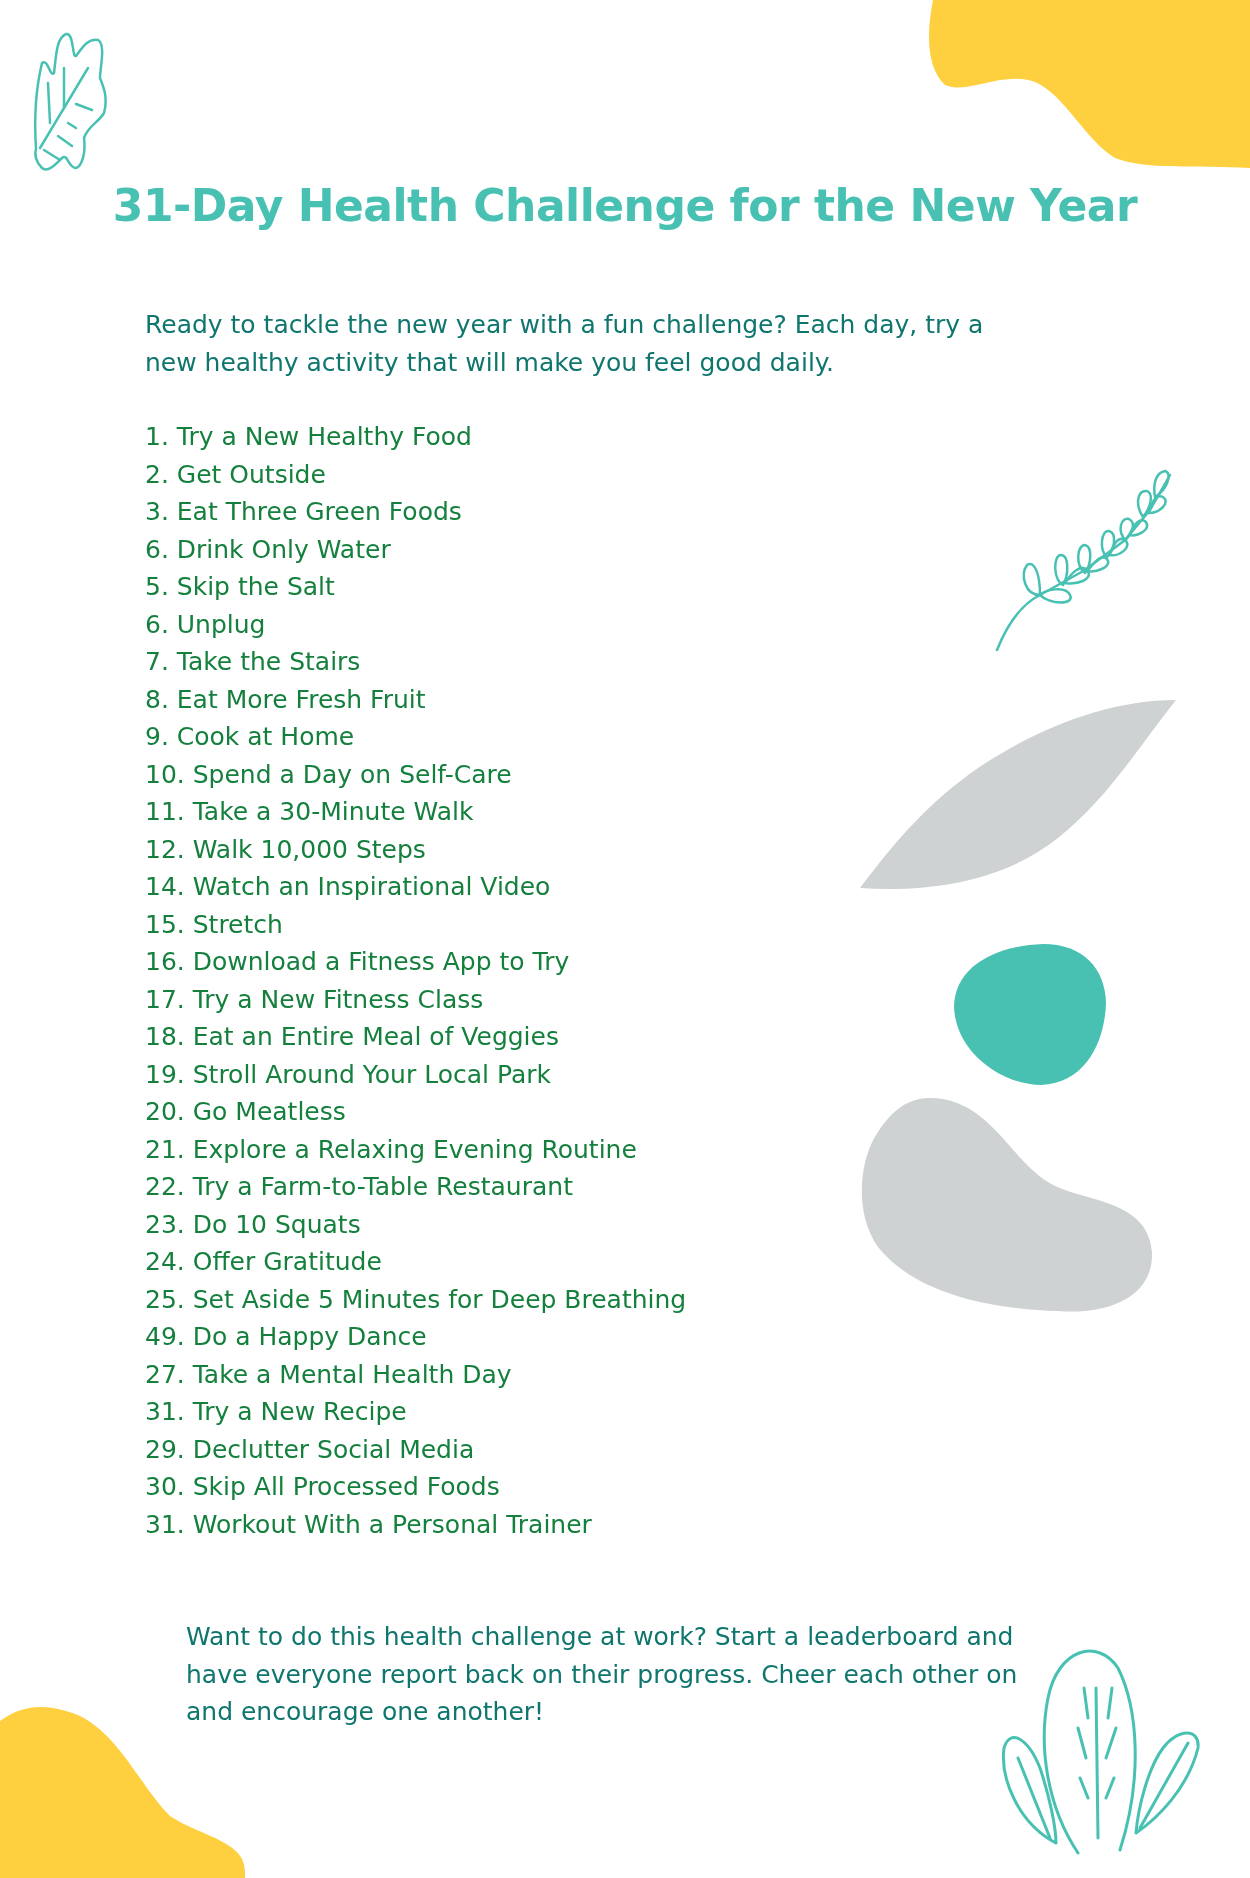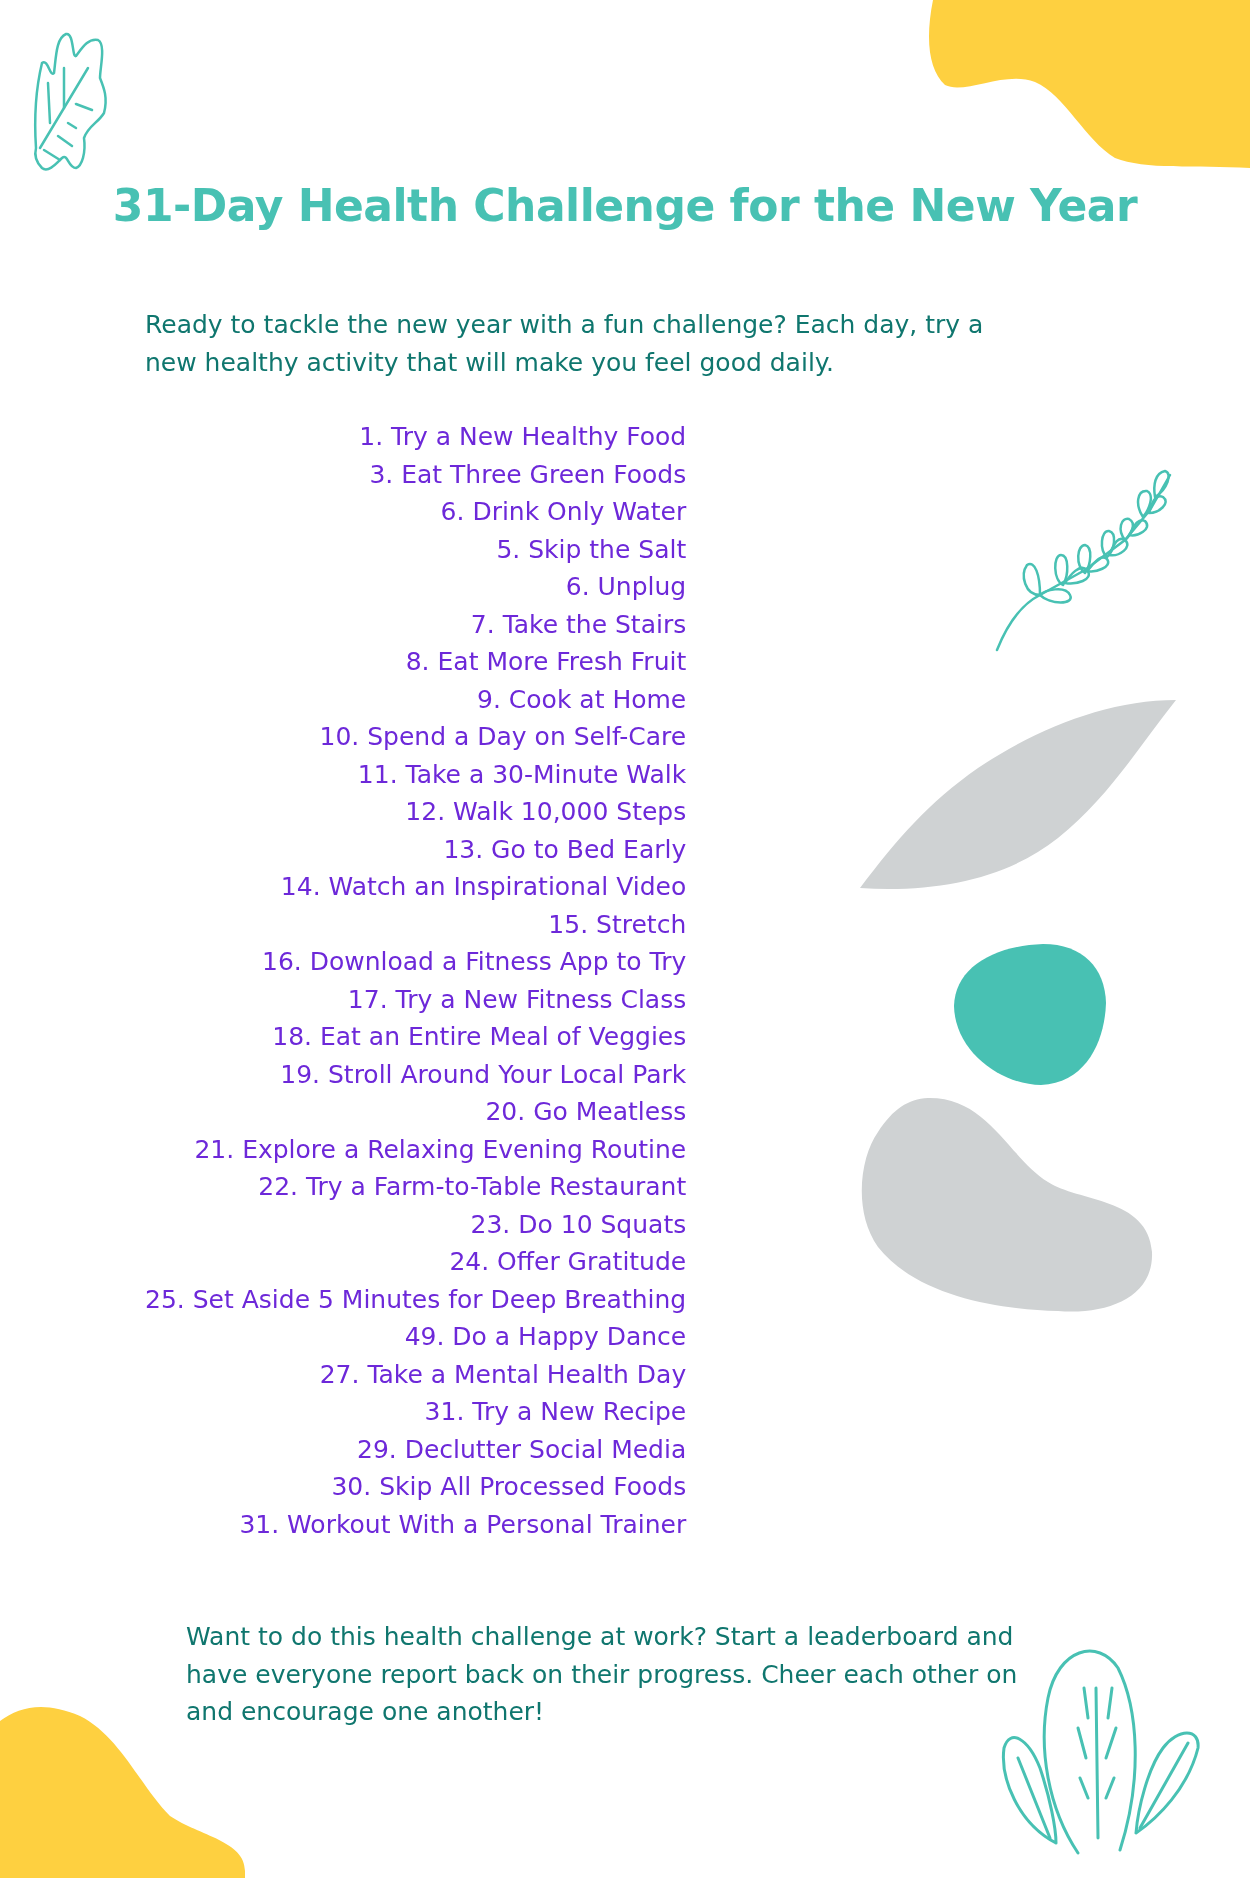--- a/index.html
+++ b/index.html
@@ -1,21 +1,21 @@
 <!DOCTYPE html>
 <html><head>
 <meta charset="utf-8">
 <style>
   html, body { margin:0; padding:0; }
   body { width:1250px; height:1878px; position:relative; overflow:hidden; background:#ffffff; font-family:"Liberation Sans", sans-serif; color:#3a3a3a; }
   .deco { position:absolute; }
   .title { position:absolute; left:0; width:1250px; top:180px; text-align:center; font-family:"DejaVu Sans", sans-serif; font-weight:bold; font-size:44px; color:#48c1b3; letter-spacing:-0.5px; margin:0; }
   .para { position:absolute; left:145px; width:880px; font-family:"DejaVu Sans", sans-serif; font-size:25px; line-height:37.5px; color:#0f766e; margin:0; }
   .intro { top:306px; }
-  .list { position:absolute; left:145px; top:418px; margin:0; padding:0; list-style:none; font-family:"DejaVu Sans", sans-serif; font-size:25px; line-height:37.5px; color:#6d28d9;text-align:right; }
+  .list { position:absolute; left:145px; top:418px; margin:0; padding:0; list-style:none; font-family:"DejaVu Sans", sans-serif; font-size:25px; line-height:37.5px; color:#15803d; }
   .list li { white-space:nowrap; }
   .outro { top:1618px; width:860px;margin-left:41px; }
 </style>
 </head>
 <body>
 
 <svg class="deco" style="left:925px; top:0;" width="325" height="170" viewBox="0 0 325 170">
   <path d="M8 0 C0 40 4 70 20 85 C40 95 80 70 110 82 C140 95 160 140 190 158 C220 170 270 165 325 168 L325 0 Z" fill="#fed040"></path>
 </svg>
 
@@ -31,31 +31,31 @@
     <path d="M16 122 L32 132"></path>
   </g>
 </svg>
 
 <h1 class="title">31-Day Health Challenge for the New Year</h1>
 
 <p class="para intro">Ready to tackle the new year with a fun challenge? Each day, try a new healthy activity that will make you feel good daily.</p>
 
 <ul class="list">
   <li>1. Try a New Healthy Food</li>
+  <li>2. Get Outside</li>
   <li>3. Eat Three Green Foods</li>
   <li>6. Drink Only Water</li>
   <li>5. Skip the Salt</li>
   <li>6. Unplug</li>
   <li>7. Take the Stairs</li>
   <li>8. Eat More Fresh Fruit</li>
   <li>9. Cook at Home</li>
   <li>10. Spend a Day on Self-Care</li>
   <li>11. Take a 30-Minute Walk</li>
   <li>12. Walk 10,000 Steps</li>
-  <li>13. Go to Bed Early</li>
   <li>14. Watch an Inspirational Video</li>
   <li>15. Stretch</li>
   <li>16. Download a Fitness App to Try</li>
   <li>17. Try a New Fitness Class</li>
   <li>18. Eat an Entire Meal of Veggies</li>
   <li>19. Stroll Around Your Local Park</li>
   <li>20. Go Meatless</li>
   <li>21. Explore a Relaxing Evening Routine</li>
   <li>22. Try a Farm-to-Table Restaurant</li>
   <li>23. Do 10 Squats</li>

